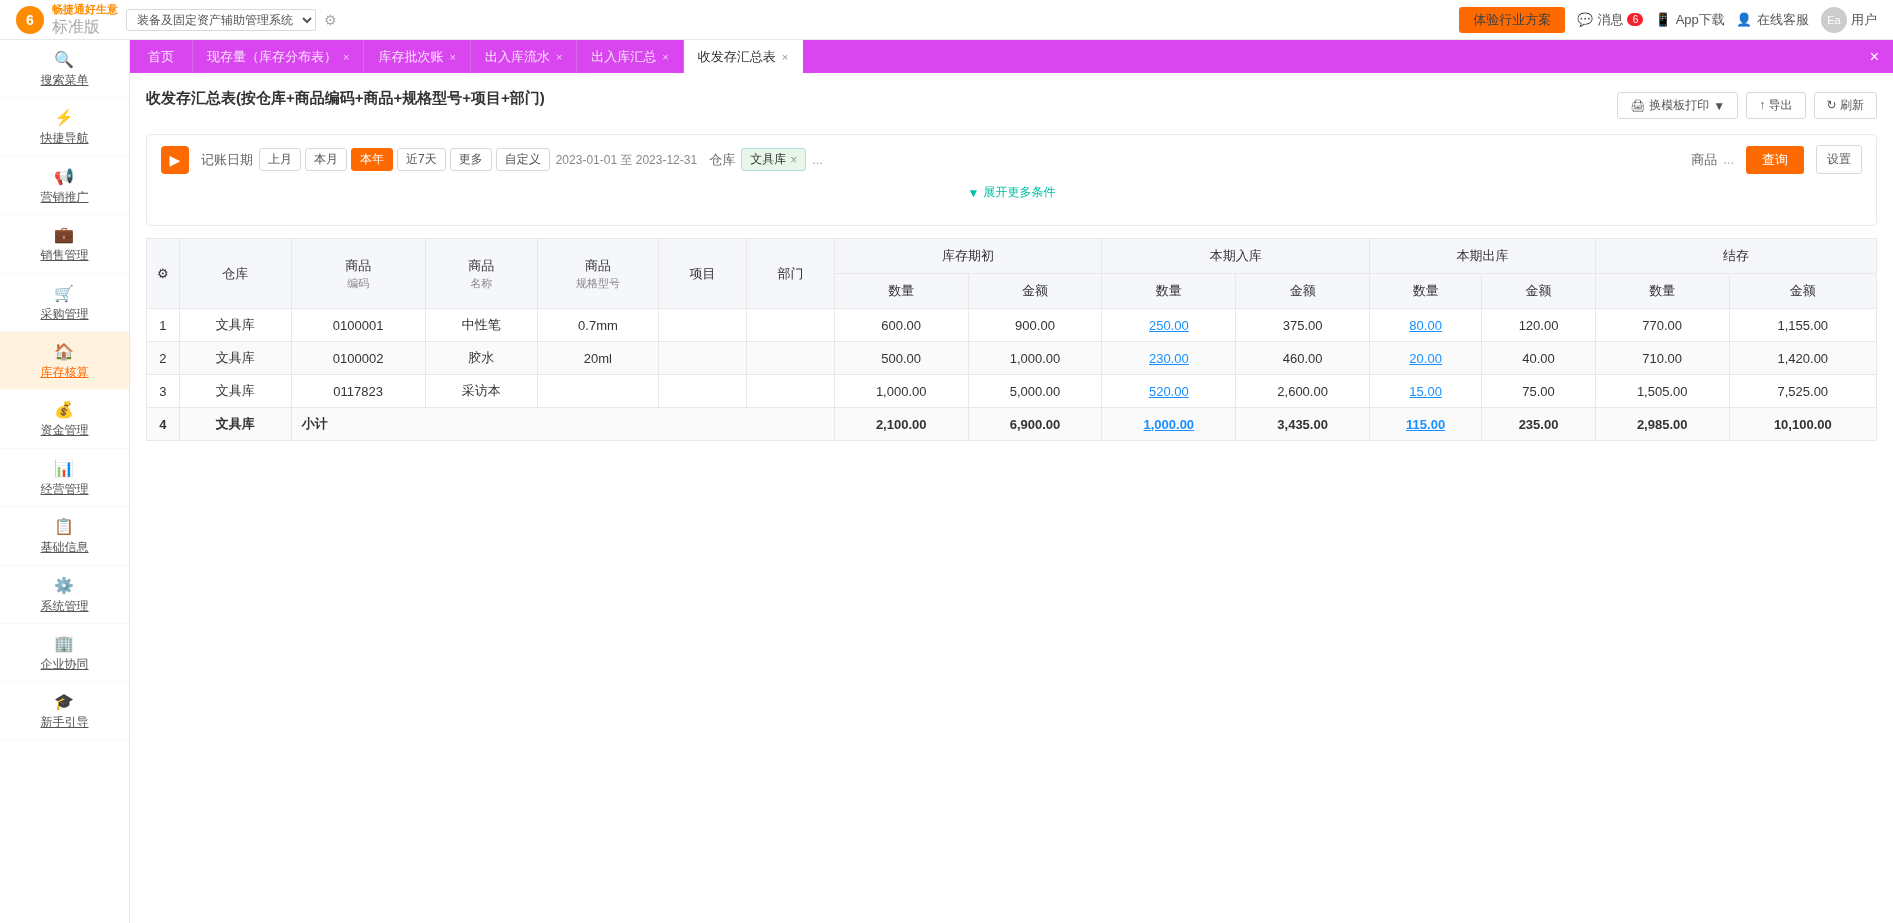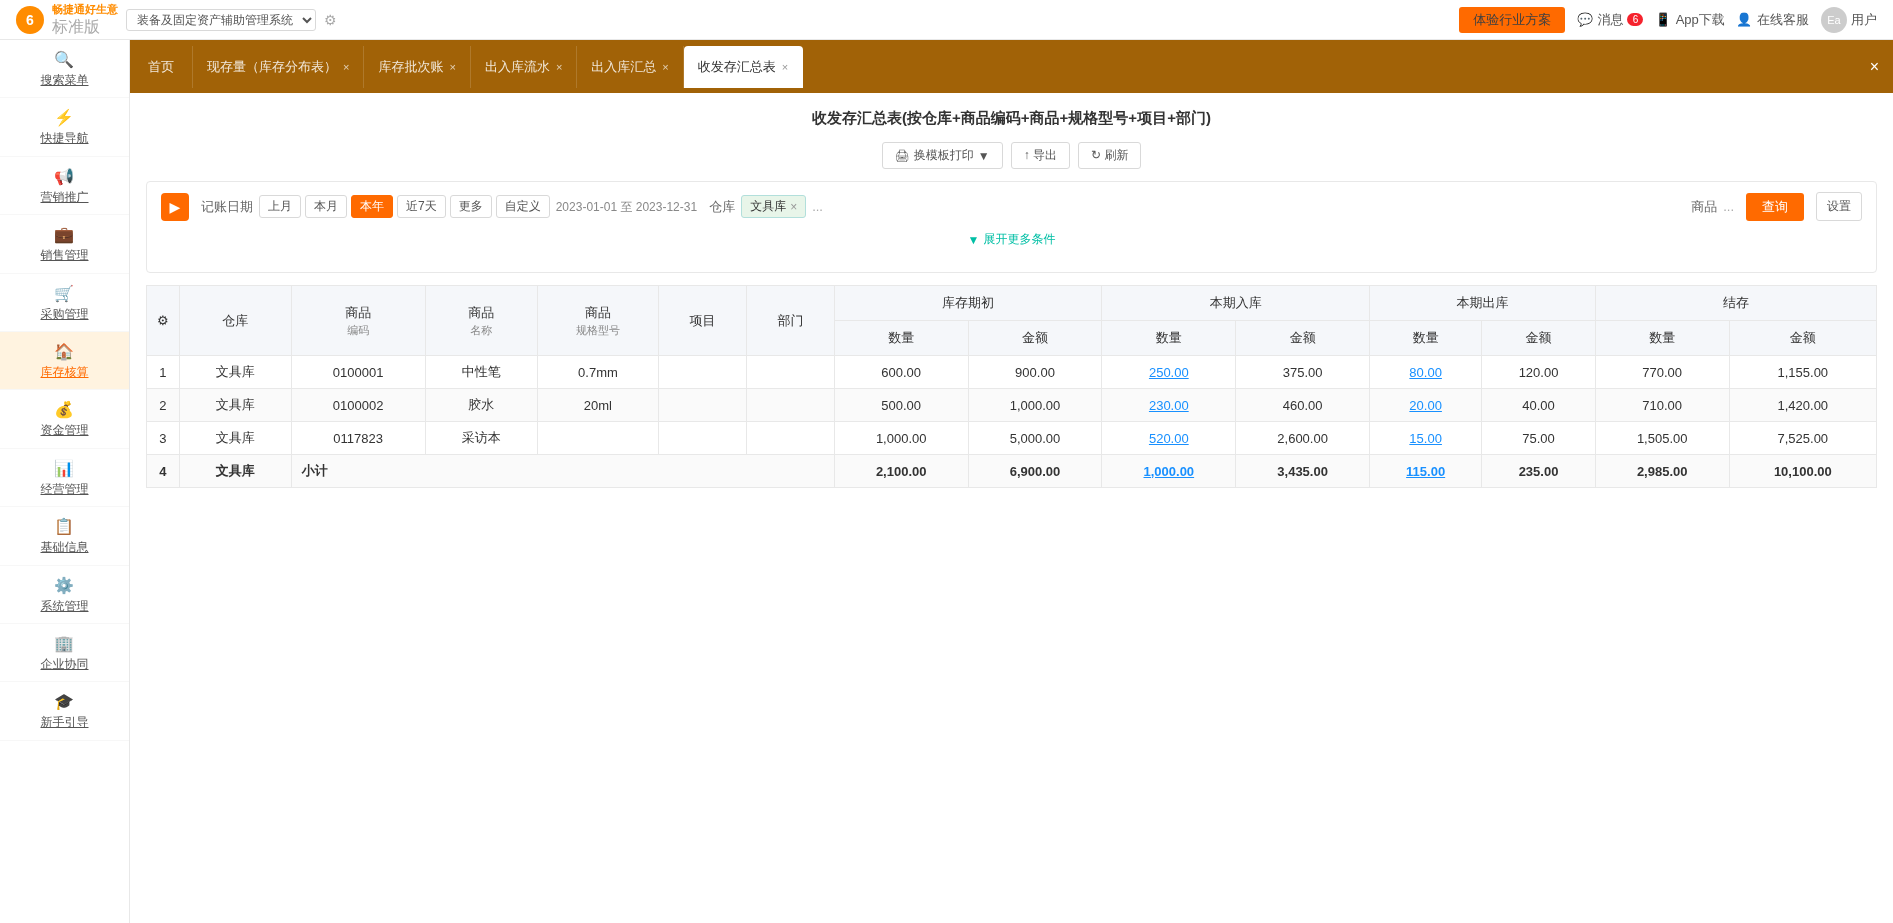--- a/index.html
+++ b/index.html
@@ -14,21 +14,21 @@
     .sidebar-logo-icon { width: 28px; height: 28px; background: #ff8c00; border-radius: 50%; display: flex; align-items: center; justify-content: center; color: #fff; font-weight: bold; font-size: 14px; }
     .sidebar-item { display: flex; flex-direction: column; align-items: center; padding: 10px 4px; cursor: pointer; color: #555; font-size: 12px; gap: 4px; border-bottom: 1px solid #f7f7f7; }
     .sidebar-item.active { background: #fff3e0; color: #ff6a00; }
     .sidebar-item .si-icon { font-size: 16px; }
     .sidebar-label { text-align: left; line-height: 1.2; text-decoration: underline; }
 
     
     .content-area { flex: 1; display: flex; flex-direction: column; overflow: hidden; }
 
     
-    .tab-bar { height: 53px; background: #a16207; display: flex; align-items: center; padding: 0 0 0 0; overflow-x: auto; }
+    .tab-bar { height: 33px; background: #d946ef; display: flex; align-items: center; padding: 0 0 0 0; overflow-x: auto; }
     .tab-bar::-webkit-scrollbar { display: none; }
     .tab-item { display: flex; align-items: center; padding: 0 14px; height: 42px; color: rgba(255,255,255,0.85); font-size: 13px; cursor: pointer; white-space: nowrap; gap: 6px; border-right: 1px solid rgba(255,255,255,0.15); }
     .tab-item:first-child { padding: 0 18px; }
     .tab-item.active { background: #fff; color: #333; border-radius: 4px 4px 0 0; }
     .tab-close { font-size: 11px; color: rgba(255,255,255,0.7); cursor: pointer; }
     .tab-item.active .tab-close { color: #999; }
     .tab-bar-close { margin-left: auto; padding: 0 14px; color: #fff; cursor: pointer; font-size: 16px; }
 
     
     .page-content { flex: 1; background: #fff; overflow-y: auto; padding: 16px; }
@@ -206,21 +206,21 @@
         </div>
         <div class="tab-item active">
           <span>收发存汇总表</span>
           <span class="tab-close">×</span>
         </div>
         <span class="tab-bar-close">×</span>
       </div>
 
       <div class="page-content">
 
-        <div style="display:flex;align-items:center;justify-content:flex-start;margin-bottom:12px;flex-direction:column;">
+        <div style="display:flex;align-items:center;justify-content:space-between;margin-bottom:12px;">
           <h2 class="page-title">收发存汇总表(按仓库+商品编码+商品+规格型号+项目+部门)</h2>
           <div style="display:flex;align-items:center;gap:8px;">
             <button class="btn-print">
               <span>🖨</span>
               <span>换模板打印</span>
               <span>▼</span>
             </button>
             <button class="btn-export">
               <span>↑</span>
               <span>导出</span>

